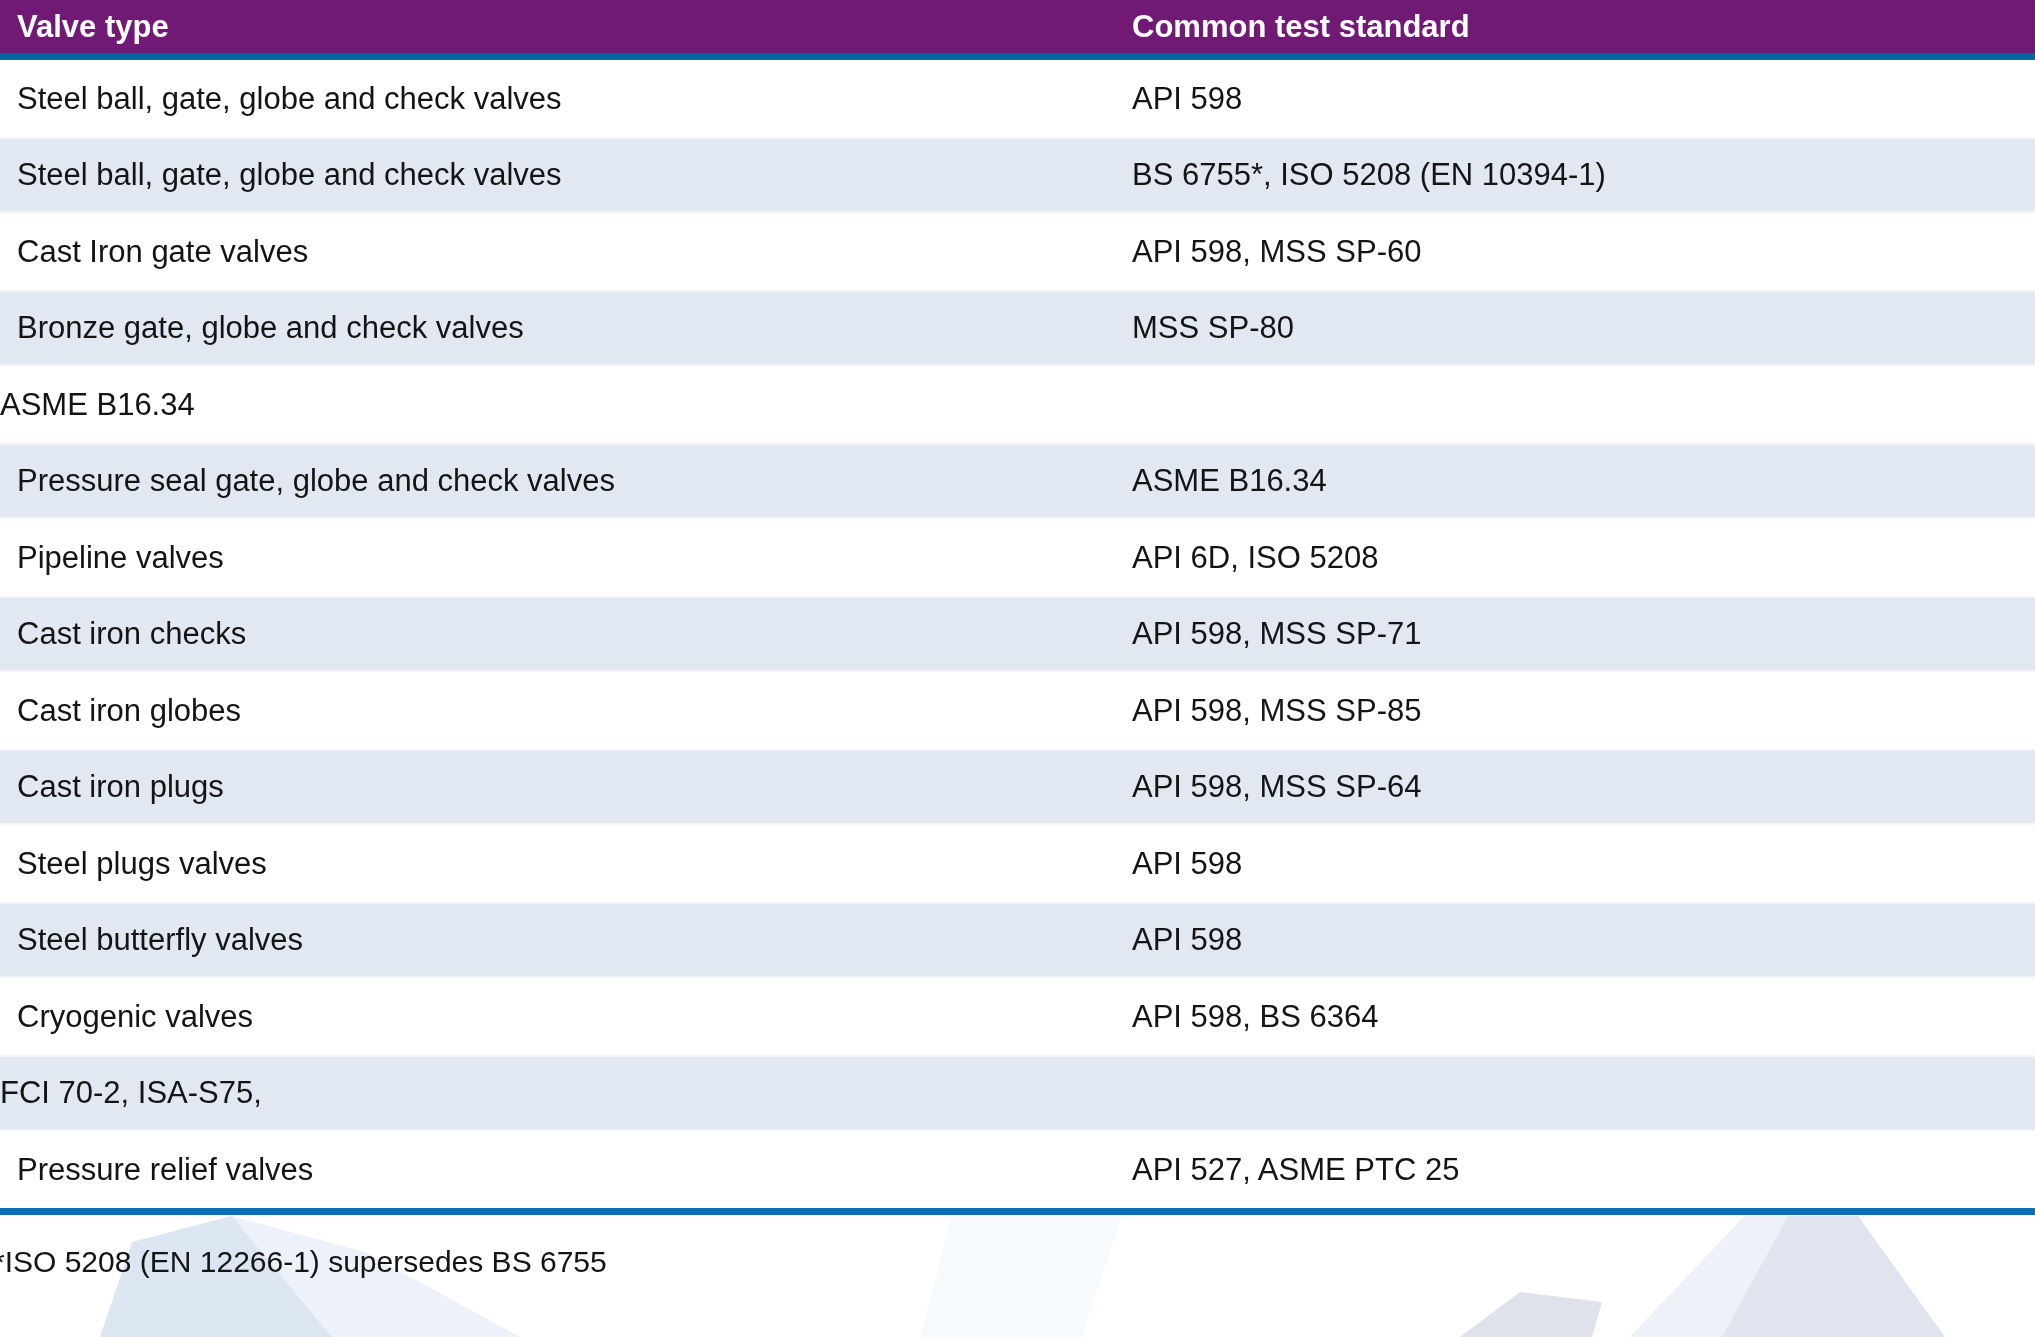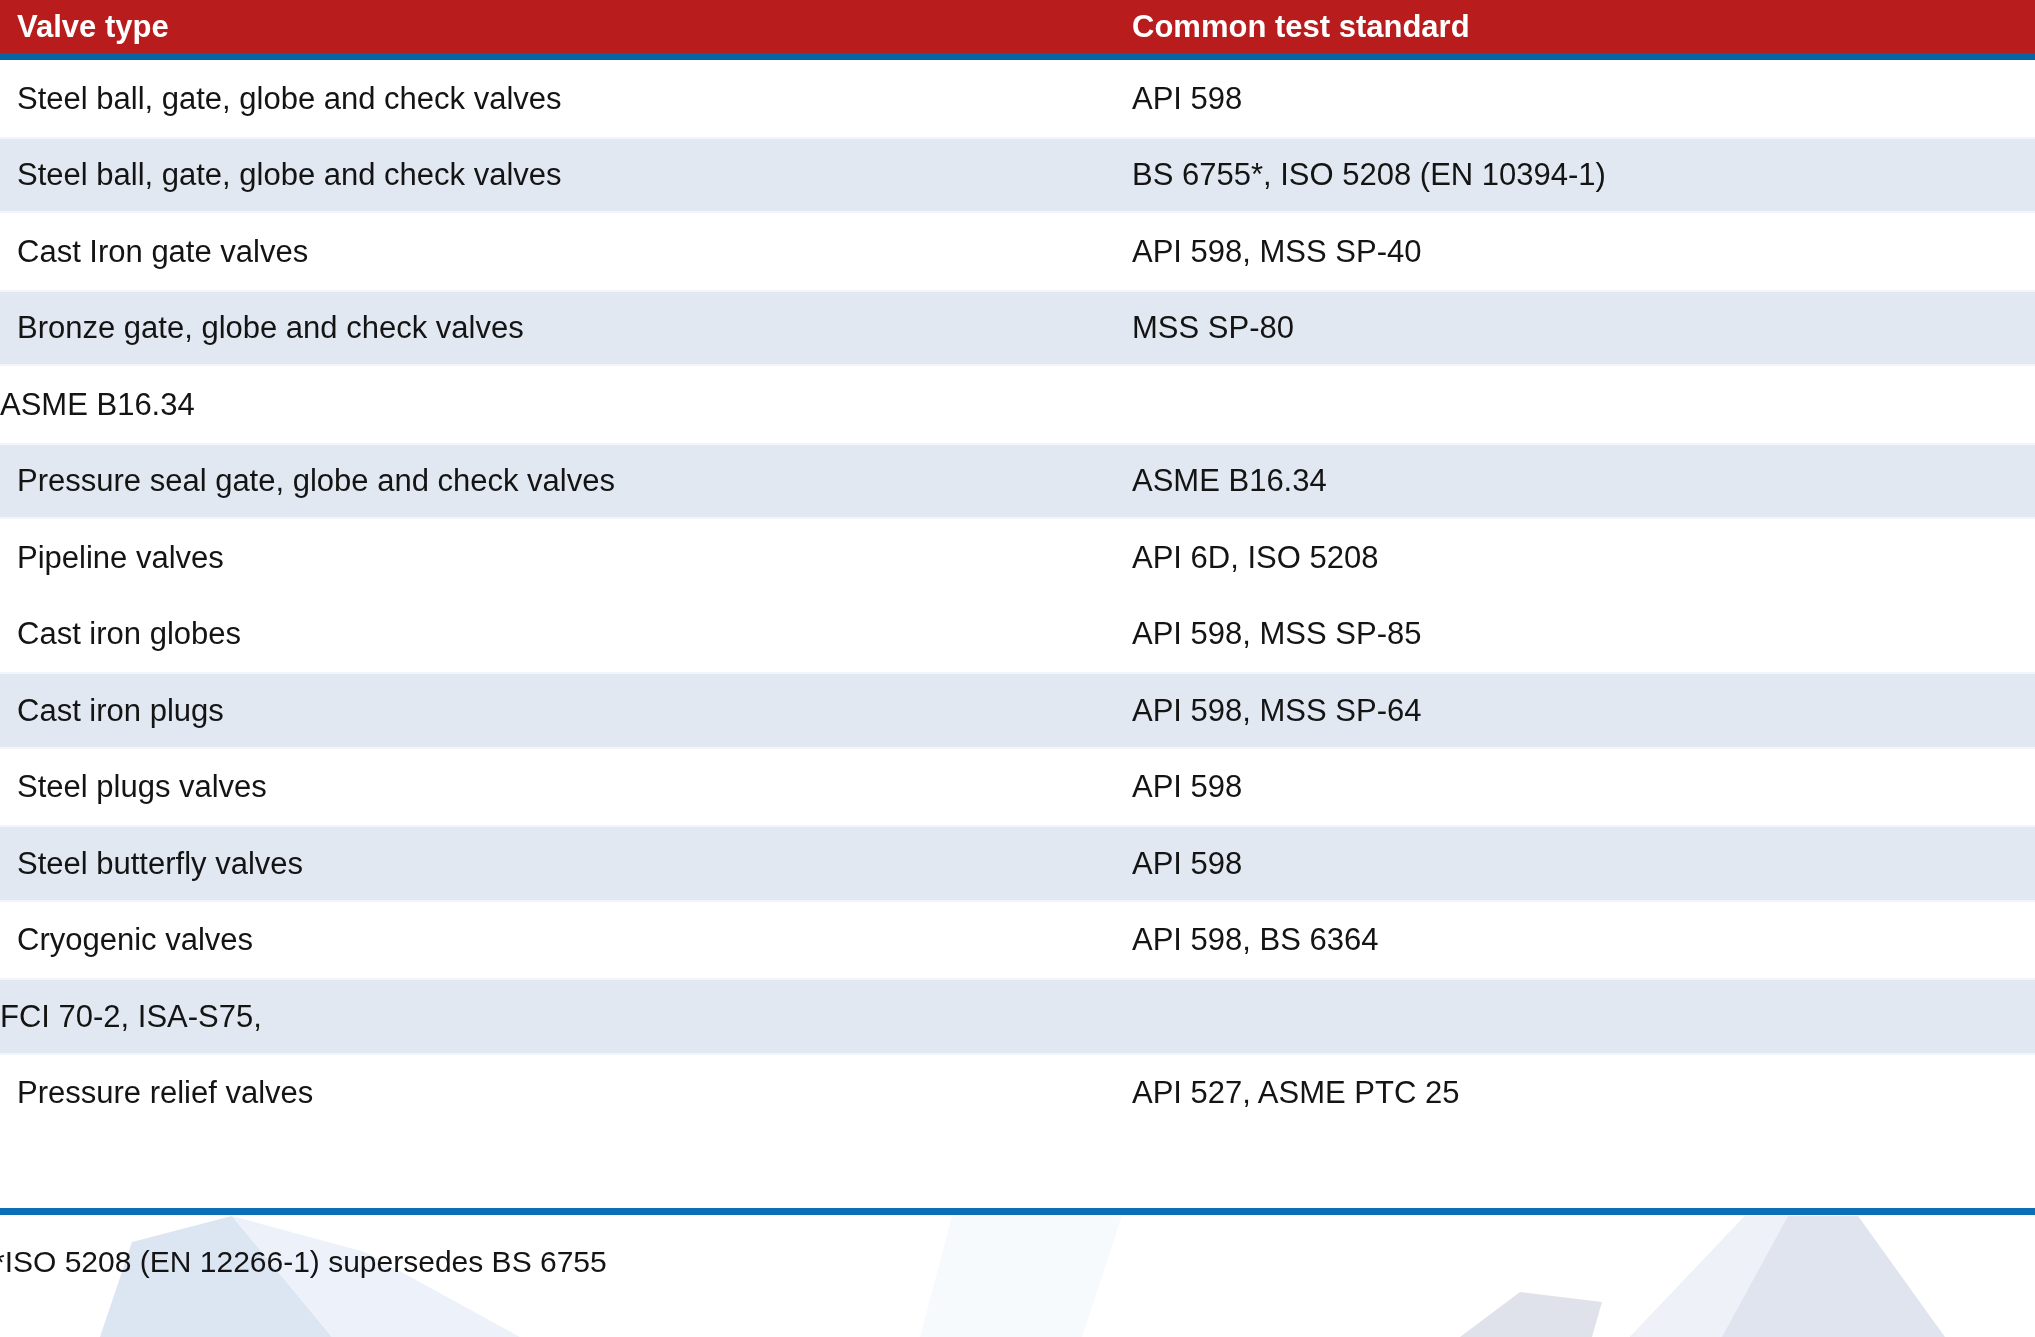--- a/index.html
+++ b/index.html
@@ -45,21 +45,21 @@
   
   .table {
     position: relative;
     z-index: 1;
     width: 2035px;
   }
   .thead {
     display: grid;
     grid-template-columns: 1132px 1fr;
     height: 53px;
-    background: #b91c1c;
+    background: #701a75;
     border-bottom: 7px solid #0566A4;
     align-items: center;
   }
   .thead .th {
     color: #ffffff;
     font-weight: bold;
     font-size: 31px;
     line-height: 1;
     white-space: nowrap;
   }
@@ -131,21 +131,21 @@
     <div class="cell cell-2">API 598</div>
   </div>
 
   <div class="row alt">
     <div class="cell cell-1">Steel ball, gate, globe and check valves</div>
     <div class="cell cell-2">BS 6755*, ISO 5208 (EN 10394-1)</div>
   </div>
 
   <div class="row">
     <div class="cell cell-1">Cast Iron gate valves</div>
-    <div class="cell cell-2">API 598, MSS SP-40</div>
+    <div class="cell cell-2">API 598, MSS SP-60</div>
   </div>
 
   <div class="row alt">
     <div class="cell cell-1">Bronze gate, globe and check valves</div>
     <div class="cell cell-2">MSS SP-80</div>
   </div>
 
   <div class="row">
     <div class="cell cell-2">ASME B16.34</div>
   </div>
@@ -153,20 +153,24 @@
   <div class="row alt">
     <div class="cell cell-1">Pressure seal gate, globe and check valves</div>
     <div class="cell cell-2">ASME B16.34</div>
   </div>
 
   <div class="row">
     <div class="cell cell-1">Pipeline valves</div>
     <div class="cell cell-2">API 6D, ISO 5208</div>
   </div>
 
+  <div class="row alt">
+    <div class="cell cell-1">Cast iron checks</div>
+    <div class="cell cell-2">API 598, MSS SP-71</div>
+  </div>
 
   <div class="row">
     <div class="cell cell-1">Cast iron globes</div>
     <div class="cell cell-2">API 598, MSS SP-85</div>
   </div>
 
   <div class="row alt">
     <div class="cell cell-1">Cast iron plugs</div>
     <div class="cell cell-2">API 598, MSS SP-64</div>
   </div>

